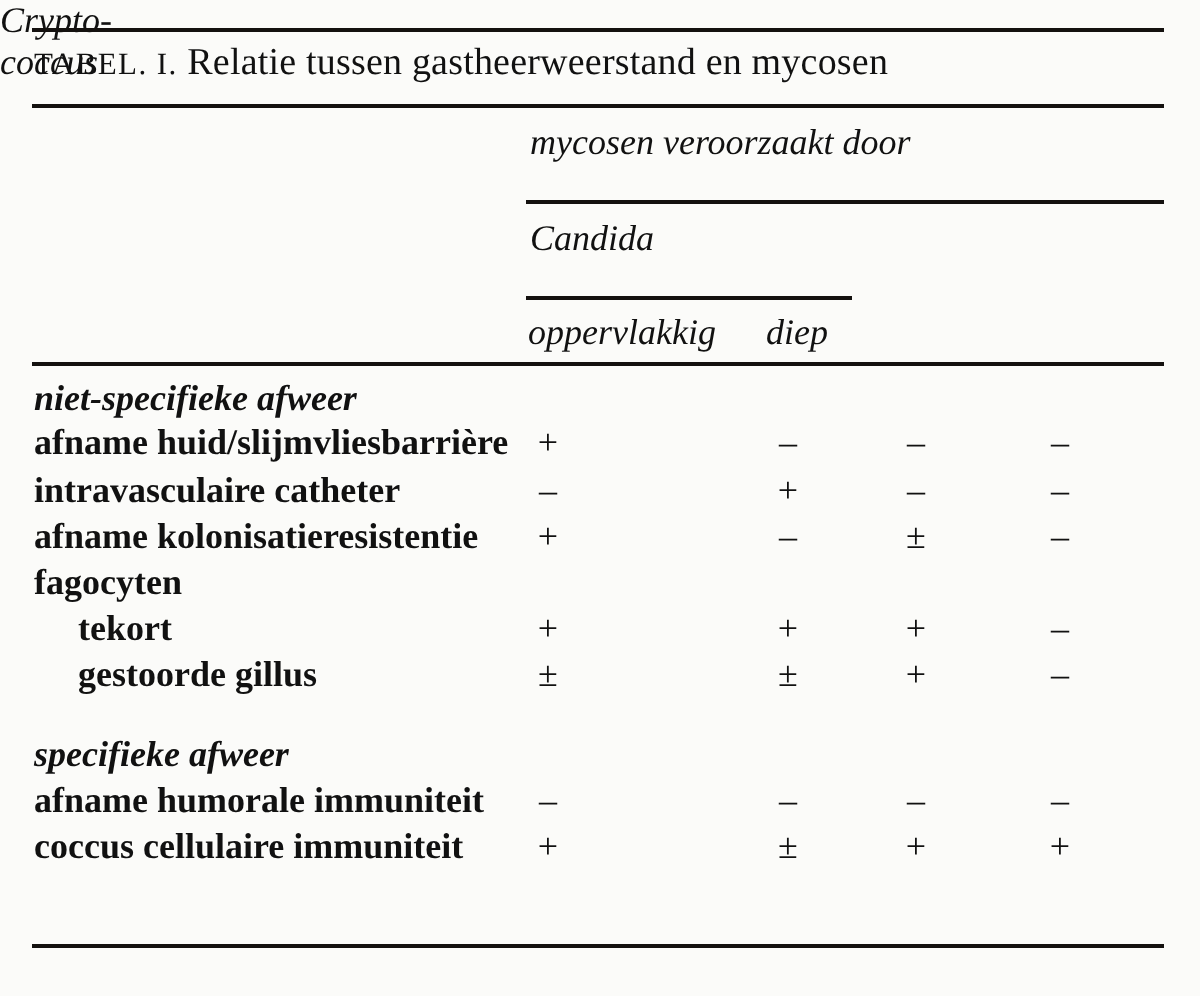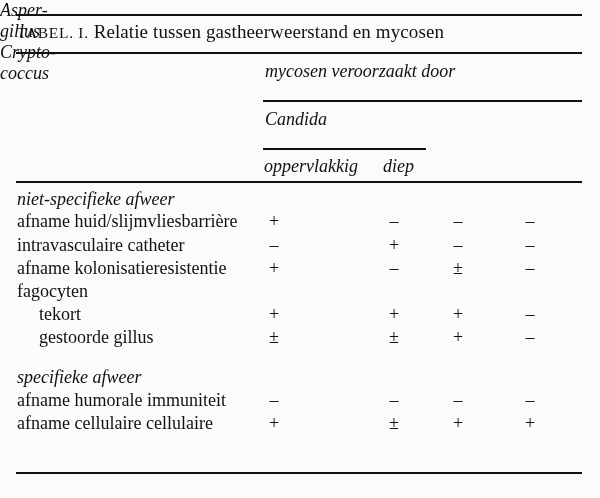--- a/index.html
+++ b/index.html
@@ -87,20 +87,21 @@
   #hdr-oppervlakkig { left: 264px; top: 157px; }
   #hdr-diep         { left: 383px; top: 157px; }
 
   
   .row-label {
     position: absolute;
     left: 17px;
     font-size: 18px;
     white-space: nowrap;
     line-height: 1;
+    font-weight: bold;
   }
   .row-label.group {
     font-style: italic;
   }
   .row-label.indent {
     left: 39px;
   }
 
   .mark {
     position: absolute;
@@ -134,21 +135,20 @@
   <div class="rule thin rule-infect"></div>
   <div class="rule thin rule-candida"></div>
   <div class="rule rule-headend"></div>
   <div class="rule rule-bottom"></div>
 
   <div class="txt" id="table-title"><span class="smallcaps">TABEL. I.</span><span> Relatie tussen gastheerweerstand en mycosen</span></div>
 
   <div class="txt hdr-italic" id="hdr-infectie">mycosen veroorzaakt door</div>
   <div class="txt hdr-italic" id="hdr-candida">Candida</div>
 
-  <div id="hdr-aspergillus"><span>Asper-</span><br><span>gillus</span></div>
 
   <div id="hdr-cryptococcus"><span>Crypto-</span><br><span>coccus</span></div>
 
   <div class="txt hdr-italic" id="hdr-oppervlakkig">oppervlakkig</div>
   <div class="txt hdr-italic" id="hdr-diep">diep</div>
 
   <div id="table-body">
       <div class="row-label group" style="top: 190px;">niet-specifieke afweer</div>
       <div class="row-label" style="top: 212px;">afname huid/slijmvliesbarrière</div>
       <div class="mark col-opp" style="top: 212px;">+</div>
@@ -175,21 +175,21 @@
       <div class="mark col-opp" style="top: 328px;">±</div>
       <div class="mark col-diep" style="top: 328px;">±</div>
       <div class="mark col-asp" style="top: 328px;">+</div>
       <div class="mark col-cry" style="top: 328px;">–</div>
       <div class="row-label group" style="top: 368px;">specifieke afweer</div>
       <div class="row-label" style="top: 391px;">afname humorale immuniteit</div>
       <div class="mark col-opp" style="top: 391px;">–</div>
       <div class="mark col-diep" style="top: 391px;">–</div>
       <div class="mark col-asp" style="top: 391px;">–</div>
       <div class="mark col-cry" style="top: 391px;">–</div>
-      <div class="row-label" style="top: 414px;">afname cellulaire cellulaire</div>
+      <div class="row-label" style="top: 414px;">coccus cellulaire immuniteit</div>
       <div class="mark col-opp" style="top: 414px;">+</div>
       <div class="mark col-diep" style="top: 414px;">±</div>
       <div class="mark col-asp" style="top: 414px;">+</div>
       <div class="mark col-cry" style="top: 414px;">+</div>
     </div>
 
 
 </div>
 
 </body></html>

